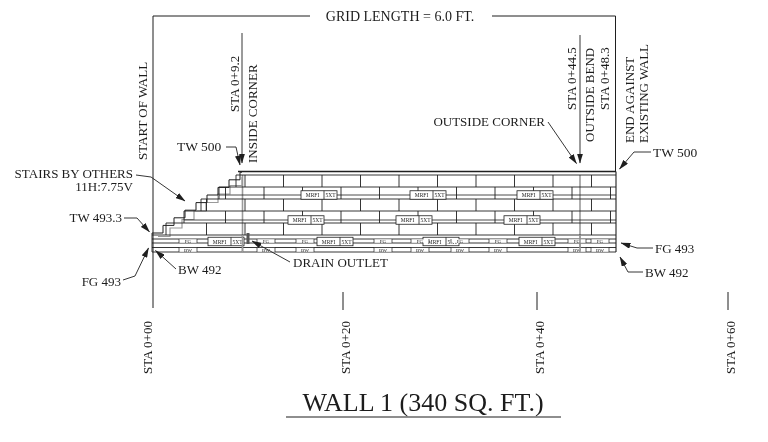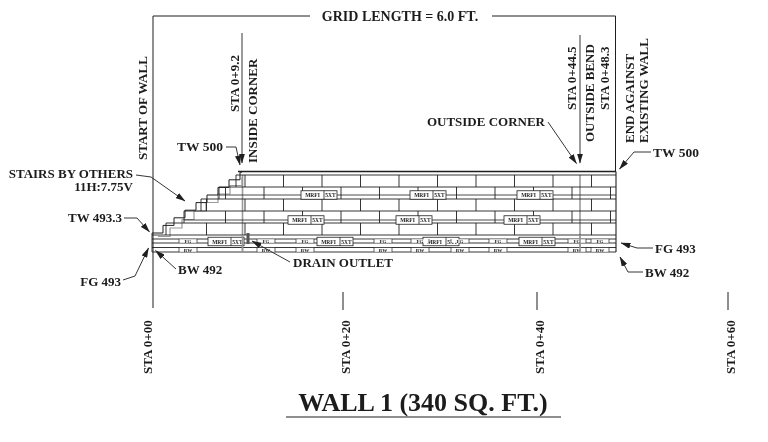--- a/index.html
+++ b/index.html
@@ -1,16 +1,16 @@
 <!DOCTYPE html>
 <html><head>
 <meta charset="utf-8">
 <style>
   html,body{margin:0;padding:0;background:#ffffff;}
-  .stage{width:768px;height:442px;position:relative;background:#ffffff;overflow:hidden;font-weight:bold;}
+  .stage{width:768px;height:442px;position:relative;background:#ffffff;overflow:hidden;}
   svg{display:block;}
   text{font-family:"Liberation Serif",serif;fill:#1c1c1c;}
   .t13{font-size:13px;}
   .t14{font-size:14px;}
   .t26{font-size:26px;}
   .rot{font-size:13px;}
 </style>
 </head>
 <body>
 

